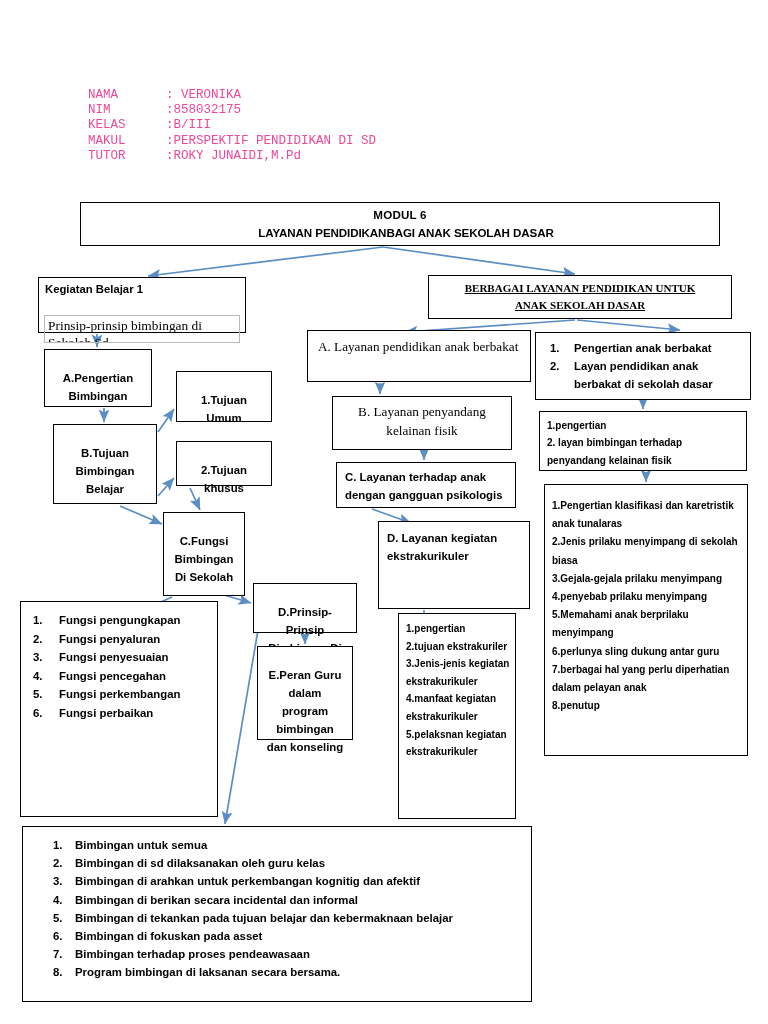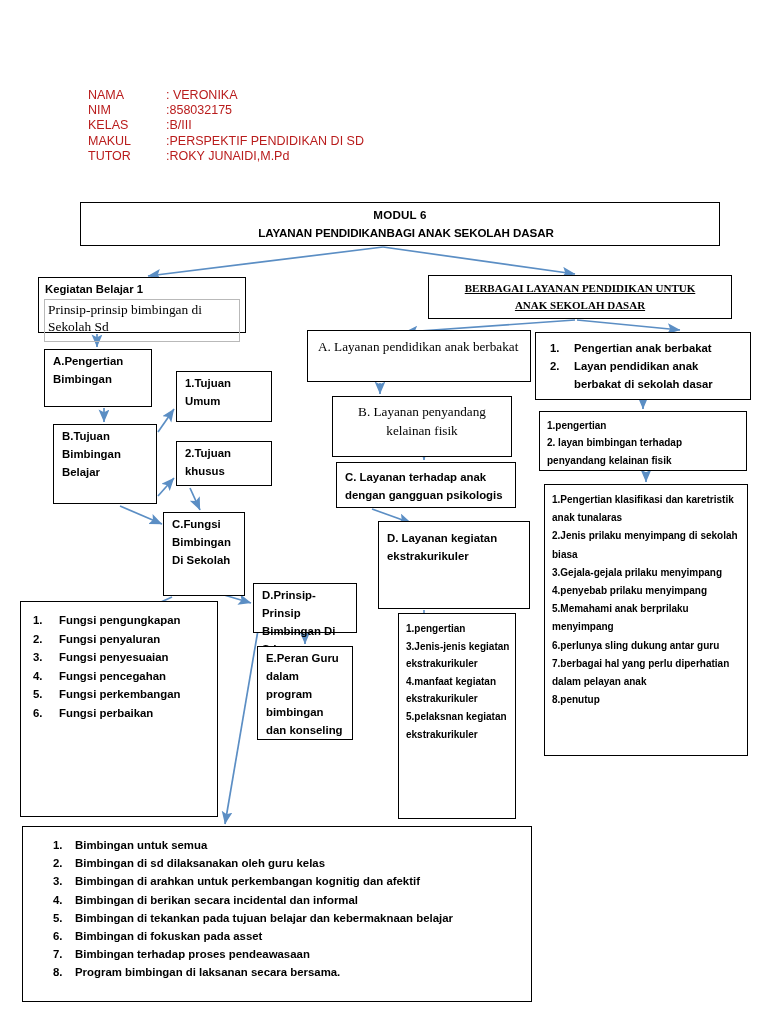--- a/index.html
+++ b/index.html
@@ -17,24 +17,24 @@
     width: 768px;
     height: 1024px;
     background: #ffffff;
     overflow: hidden;
   }
   
   #ident {
     position: absolute;
     left: 88px;
     top: 88px;
-    font-family: Liberation Sans, sans-serif;
+    font-family: Liberation Mono, monospace;
     font-size: 12.5px;
     line-height: 15.2px;
-    color: #b91c1c;
+    color: #ec4899;
   }
   #ident .row { display: flex; white-space: pre; }
   #ident .lbl { width: 78px; display: inline-block; }
   #ident .val { display: inline-block; }
 
   
   .box {
     position: absolute;
     box-sizing: border-box;
     border: 1.3px solid #000000;
@@ -53,60 +53,60 @@
     font-size: 13.2px;
     line-height: 19px;
   }
   .serif-b {
     font-family: "Liberation Serif", serif;
     font-weight: bold;
     font-size: 11px;
     line-height: 17px;
     text-decoration: underline;
   }
-  .pad { padding: 2px 8px; }
+  .pad { padding: 19px 8px; text-align: center; }
   .center { text-align: center; }
 
   
   #title-box {
     left: 80px; top: 202px; width: 640px; height: 44px;
     display: flex; flex-direction: column; align-items: center;
     justify-content: center;
   }
   #title-box .l1 { font-size: 11.6px; font-weight: bold; letter-spacing: .2px; text-align: right; }
   #title-box .l2 { font-size: 11.6px; font-weight: bold; letter-spacing: -.1px; margin-left: 12px; }
 
   
   #kb-box { left: 38px; top: 277px; width: 208px; height: 56px; }
   #kb-box .hdr { padding: 2px 6px 0 6px; font-size: 11.3px; font-weight: bold; }
   #kb-box .inner {
-    margin: 1px 5px 0 5px;
+    margin: 17px 5px 0 5px;
     border: 1px solid #b9b9b9;
     padding: 1px 3px;
     font-family: "Liberation Serif", serif;
     font-size: 13.4px;
     line-height: 17px;
     font-weight: normal;
-    height: 43px;
+    height: 28px;
     box-sizing: border-box;
     overflow: hidden;
   }
 
   #a-peng   { left: 44px;  top: 349px; width: 108px; height: 58px; }
   #b-tujuan { left: 53px;  top: 424px; width: 104px; height: 80px; }
   #t-umum   { left: 176px; top: 371px; width: 96px;  height: 51px; }
   #t-khusus { left: 176px; top: 441px; width: 96px;  height: 45px; }
   #c-fungsi { left: 163px; top: 512px; width: 82px;  height: 84px; }
   #d-prinsip{ left: 253px; top: 583px; width: 104px; height: 50px; }
   #e-peran  { left: 257px; top: 646px; width: 96px;  height: 94px; }
   #fungsi-list { left: 20px; top: 601px; width: 198px; height: 216px; }
 
   
   #cen-a { left: 287px; top: 330px; width: 224px; height: 52px; }
-  #cen-b { left: 332px; top: 396px; width: 180px; height: 61px; }
+  #cen-b { left: 332px; top: 396px; width: 180px; height: 54px; }
   #cen-c { left: 336px; top: 462px; width: 180px; height: 46px; }
   #cen-d { left: 378px; top: 521px; width: 152px; height: 88px; }
   #cen-ekstra { left: 398px; top: 613px; width: 118px; height: 206px; }
 
   
   #r-title { left: 428px; top: 275px; width: 304px; height: 44px;
              display:flex; flex-direction:column; align-items:center; justify-content:center; }
   #r-list1 { left: 535px; top: 332px; width: 216px; height: 68px; }
   #r-list2 { left: 539px; top: 411px; width: 208px; height: 60px; }
   #r-list3 { left: 544px; top: 484px; width: 204px; height: 272px; }
@@ -276,20 +276,21 @@
     </ul>
   </div>
 
   <div id="cen-a" class="box serif" style="padding:6px 10px;margin-left:20px;">A.   Layanan pendidikan anak berbakat</div>
   <div id="cen-b" class="box serif center" style="padding:5px 8px;">B. Layanan penyandang kelainan fisik</div>
   <div id="cen-c" class="box sans" style="padding:5px 8px;">C. Layanan terhadap anak dengan gangguan psikologis</div>
   <div id="cen-d" class="box sans" style="padding:7px 8px;">D. Layanan kegiatan ekstrakurikuler</div>
 
   <div id="cen-ekstra" class="box sans plainlines" style="padding:6px 5px 0 7px;">
     <div>1.pengertian</div>
+    <div>2.tujuan ekstrakuriler</div>
     <div>3.Jenis-jenis kegiatan ekstrakurikuler</div>
     <div>4.manfaat kegiatan ekstrakurikuler</div>
     <div>5.pelaksnan kegiatan ekstrakurikuler</div>
   </div>
 
   <div id="r-title" class="box serif-b">
     <div>BERBAGAI LAYANAN PENDIDIKAN UNTUK</div>
     <div>ANAK SEKOLAH DASAR</div>
   </div>
 
@@ -304,21 +305,21 @@
           <span class="txt">Layan pendidikan anak berbakat di sekolah dasar</span>
         </li>
     </ul>
   </div>
 
   <div id="r-list2" class="box sans plainlines" style="padding:5px 6px 0 7px;">
     <div>1.pengertian</div>
     <div>2. layan bimbingan terhadap penyandang kelainan fisik</div>
   </div>
 
-  <div id="r-list3" class="box sans plainlines" style="padding:6px 6px 0 7px;">
+  <div id="r-list3" class="box sans plainlines" style="padding:12px 6px 0 7px;">
     <div>1.Pengertian klasifikasi dan karetristik anak tunalaras</div>
     <div>2.Jenis prilaku menyimpang di sekolah biasa</div>
     <div>3.Gejala-gejala  prilaku menyimpang</div>
     <div>4.penyebab prilaku menyimpang</div>
     <div>5.Memahami anak berprilaku menyimpang</div>
     <div>6.perlunya sling dukung antar guru</div>
     <div>7.berbagai hal yang perlu diperhatian dalam pelayan anak</div>
     <div>8.penutup</div>
   </div>
 

